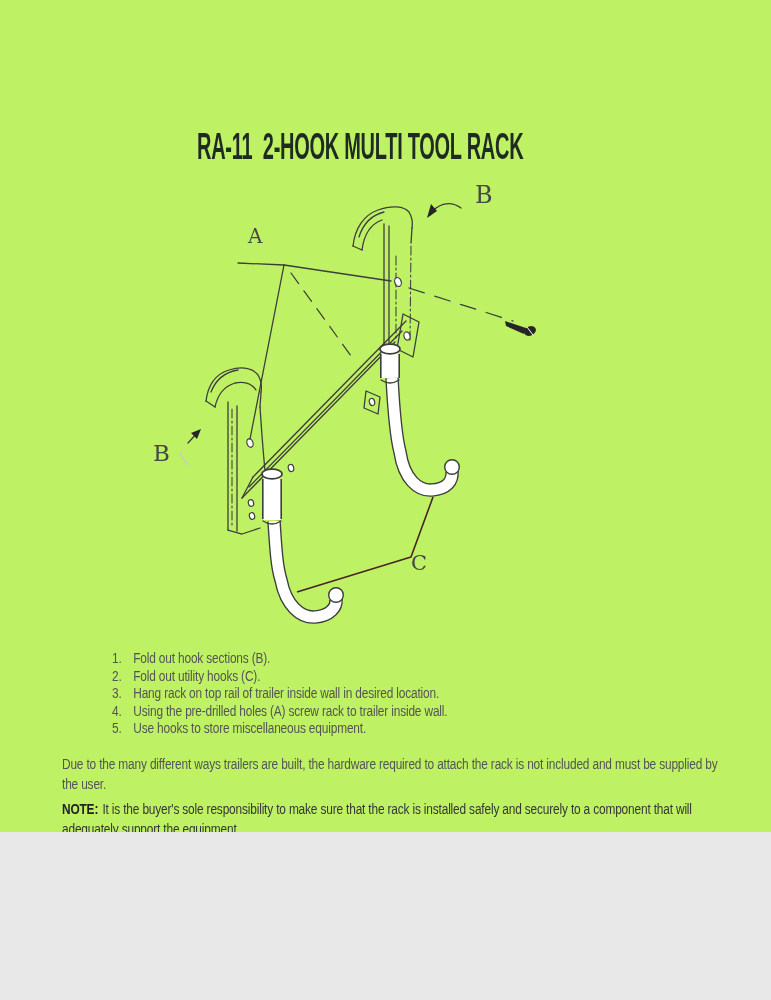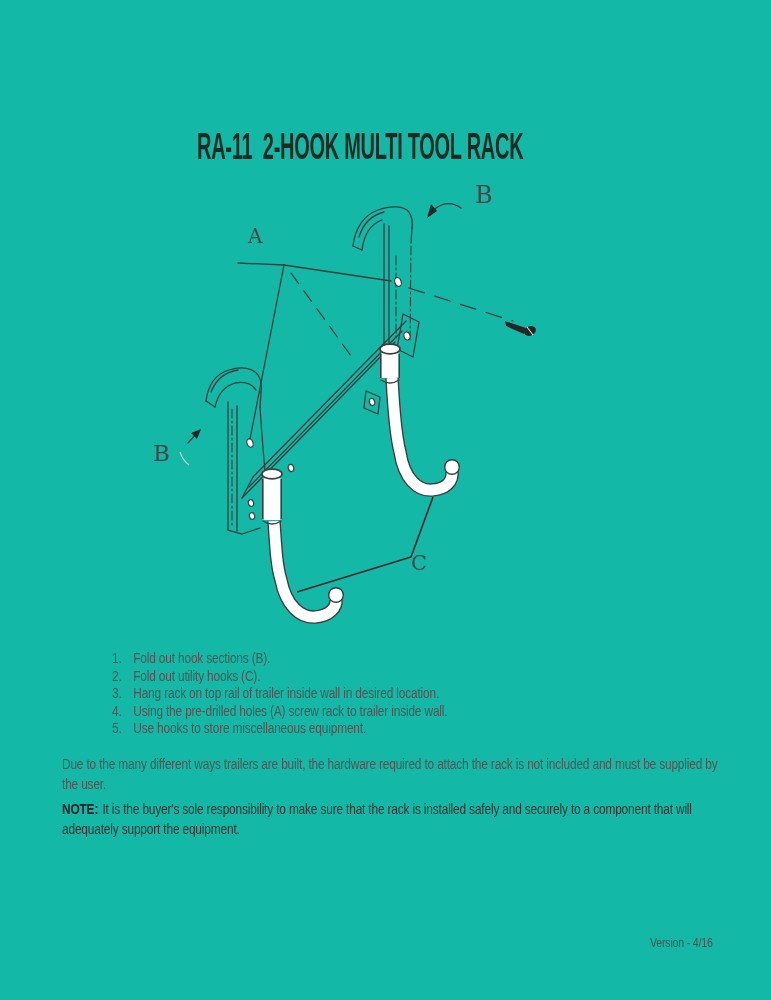--- a/index.html
+++ b/index.html
@@ -6,21 +6,21 @@
     --title_color:#1f2b22;
     --body_text:#545454;
     --note_text:#353535;
     --drawing_line:#3d3d3d;
     --leader_line:#4a2323;
     --label_color:#474747;
     --faint_line:#c9c9c9;
   }
   html,body{margin:0;padding:0;background:#e8e8e8;}
   .page{
-    position:relative;width:771px;height:1000px;background:#14b8a6;
+    position:relative;width:771px;height:832px;background:#bef264;
     font-family:"Liberation Sans",sans-serif;overflow:hidden;
   }
   .title{
     position:absolute;left:197px;top:126px;
     font-size:37px;font-weight:700;letter-spacing:-0.5px;
     color:var(--title_color);white-space:pre;
     transform:scaleX(0.54);transform-origin:left top;
   }
   .diagram{position:absolute;left:125px;top:178px;}
   svg .ln{fill:none;stroke:var(--drawing_line);stroke-width:1.3;stroke-linecap:round;stroke-linejoin:round;}

